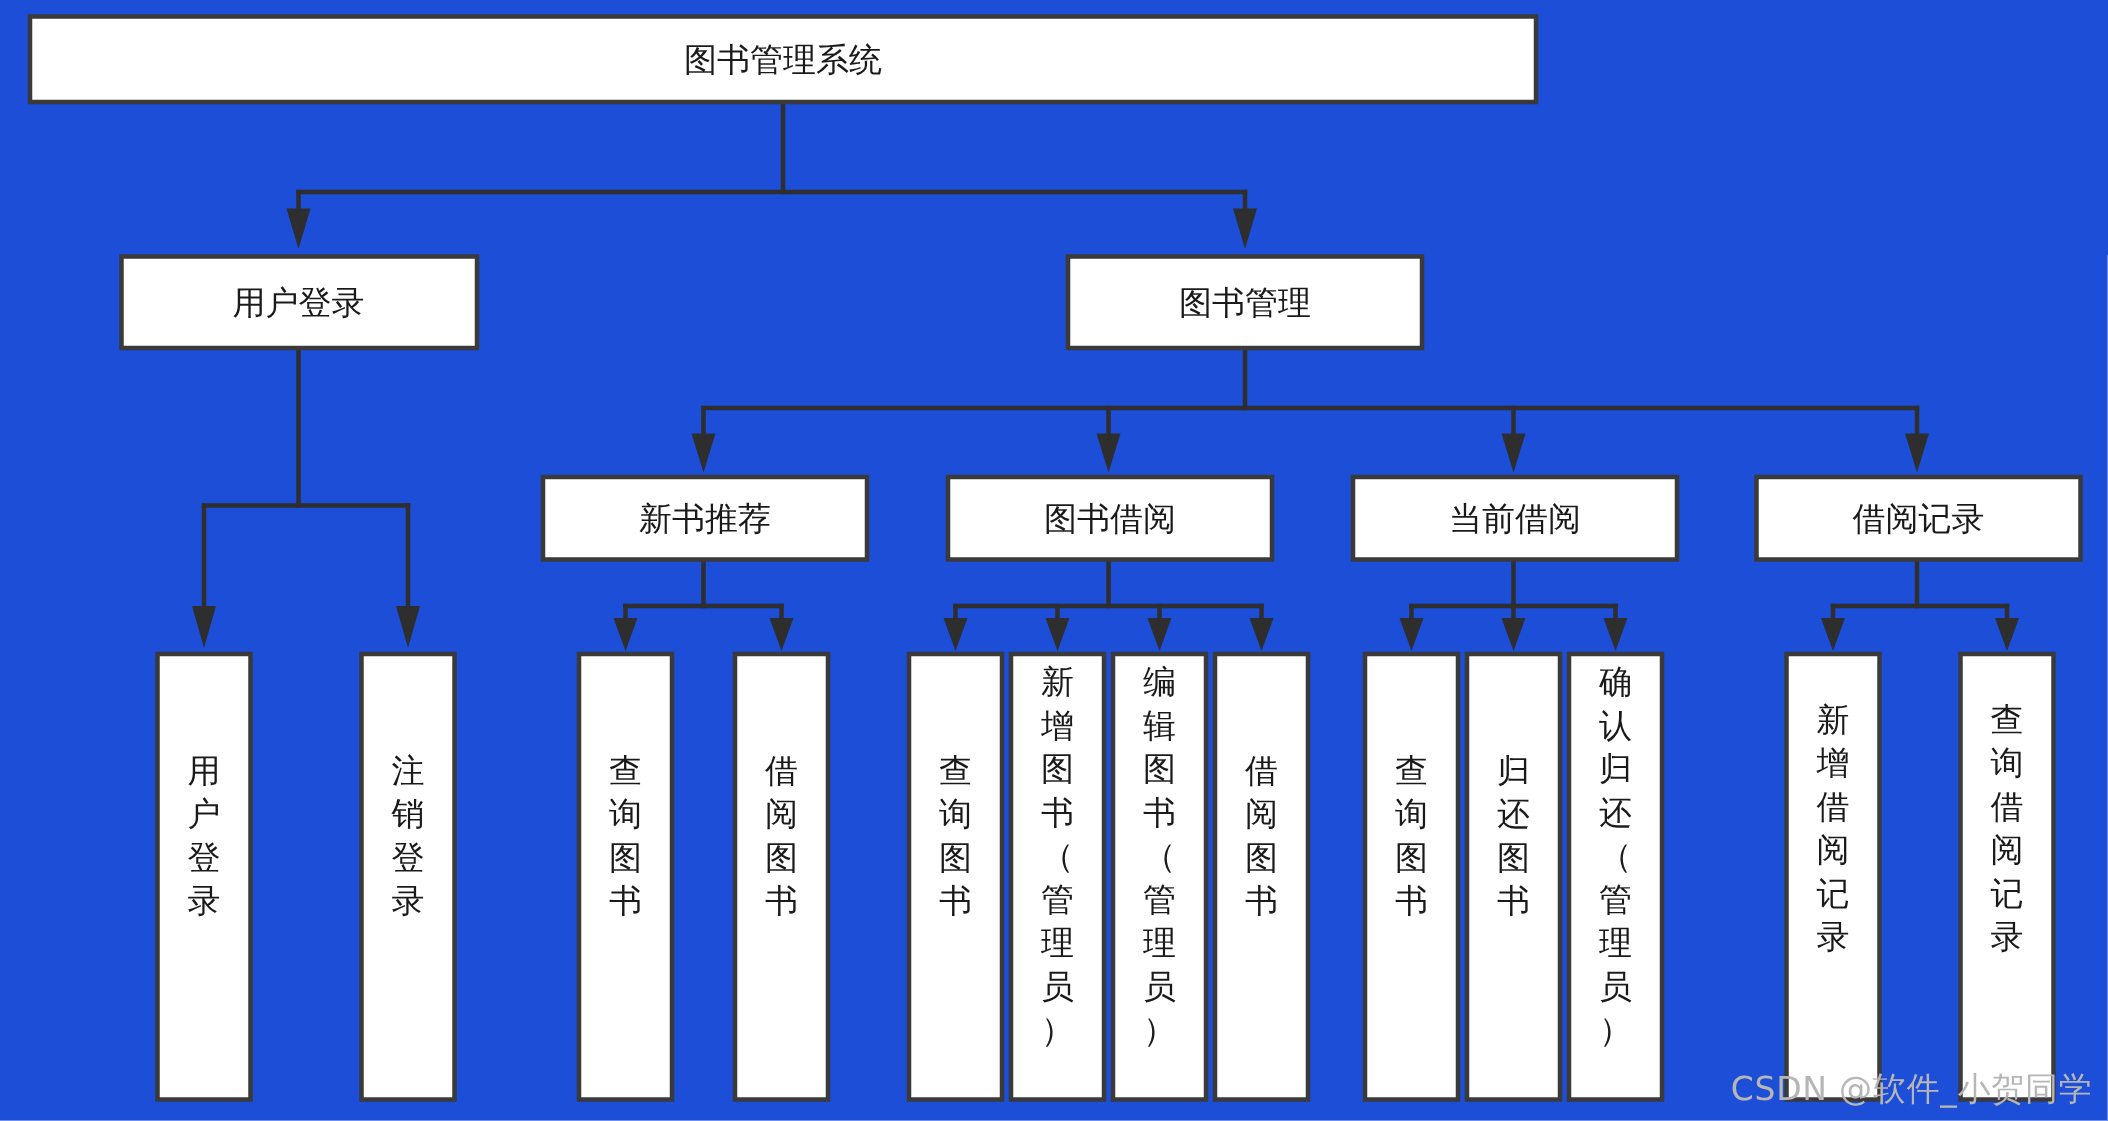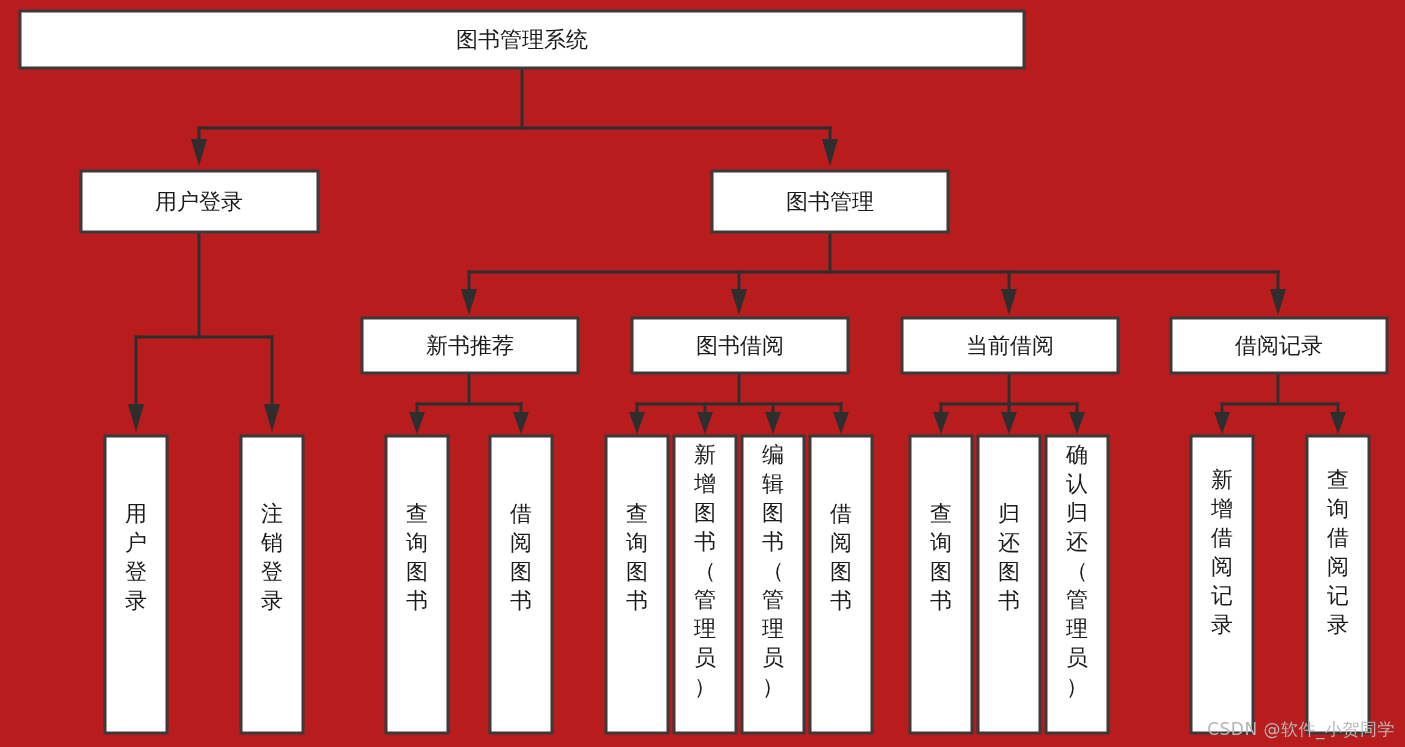--- a/index.html
+++ b/index.html
@@ -10,21 +10,21 @@
   body {
     width: 1405px;
     height: 747px;
     overflow: hidden;
     font-family: "DejaVu Sans", "Liberation Sans", sans-serif;
   }
   #diagram-root {
     position: relative;
     width: 1405px;
     height: 747px;
-    background: #b91c1c;
+    background: #1d4ed8;
   }
   svg.flow {
     position: absolute;
     top: 0;
     left: 0;
     width: 1405px;
     height: 747px;
   }
   .node-box {
     fill: #ffffff;
@@ -51,21 +51,21 @@
     stroke-linecap: square;
   }
   .edge-arrow {
     fill: #2e2e2e;
   }
   .watermark {
     position: absolute;
     right: 10px;
     bottom: 6px;
     font-family: "DejaVu Sans", "Liberation Sans", sans-serif;
-    font-size: 17px;
+    font-size: 22px;
     color: #b6b6b6;
     white-space: nowrap;
     letter-spacing: 0.5px;
   }
 </style>
 </head>
 <body>
 
 <div id="diagram-root">
 

